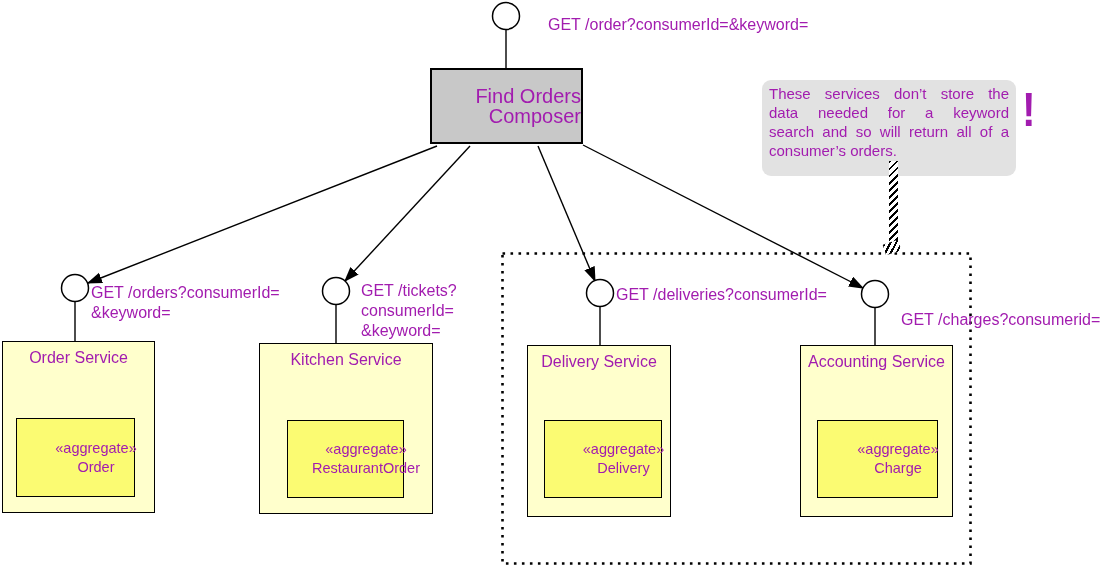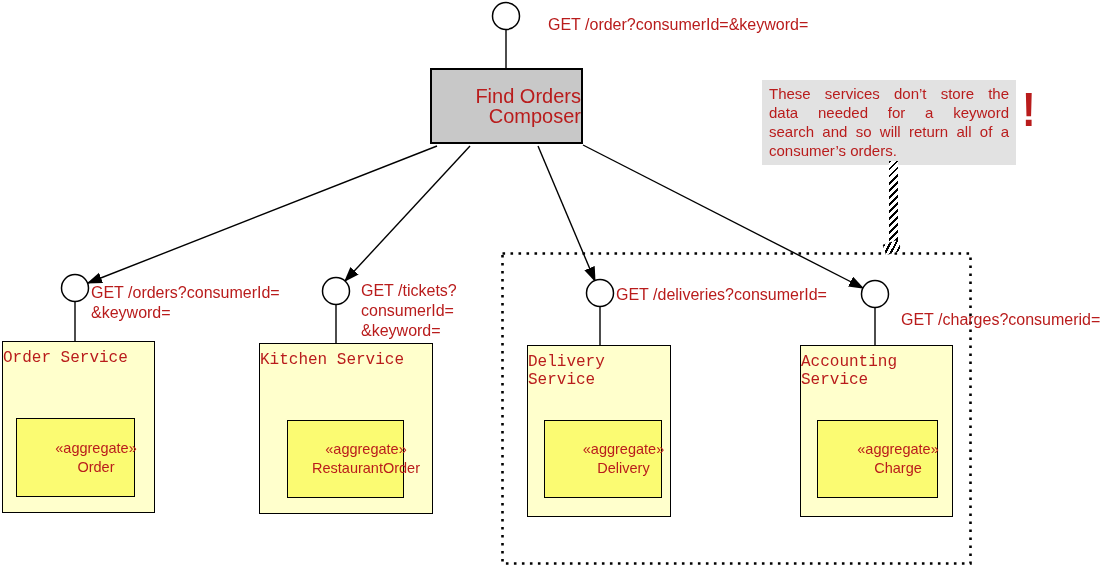--- a/index.html
+++ b/index.html
@@ -1,50 +1,50 @@
 <!DOCTYPE html>
 <html><head>
 <meta charset="utf-8">
 <style>
   html,body {margin:0; padding:0; background:#ffffff;}
   #canvas {
     position:relative; width:1107px; height:569px;
-    font-family:"Liberation Sans", sans-serif; color:#b91c1c;
+    font-family:"Liberation Sans", sans-serif; color:#a21caf;
     background:#fff; overflow:hidden;
   }
   .svg-layer {position:absolute; left:0; top:0; width:1107px; height:569px;}
 
   .label {position:absolute; font-size:16px; line-height:20px; white-space:nowrap;}
 
   .composer {
     position:absolute; left:430px; top:68px; width:153px; height:76px;
     background:#c8c8c8; border:2px solid #000; box-sizing:border-box;
     display:flex; align-items:center; justify-content:center;
     text-align:right; font-size:20px; line-height:20px;
   }
 
   .service {
     position:absolute; width:153px; height:172px;
     background:#ffffcc; border:1.5px solid #000; box-sizing:border-box;
   }
   .service-title {
     position:absolute; left:0; top:7px; width:100%;
-    font-size:16px;font-family:Liberation Mono, monospace;
+    text-align:center; font-size:16px;
   }
   .aggregate {
     position:absolute; background:#fbfb72; border:1.5px solid #000;
     box-sizing:border-box; display:flex; flex-direction:column;
     align-items:center; justify-content:center;
     font-size:14.5px; line-height:19px; text-align:center;padding-left:41px;
   }
 
   .note {
     position:absolute; left:762px; top:80px; width:254px;
-    background:#e2e2e2; box-sizing:border-box; padding:4px 7px 5px 7px;
-    font-size:15px; line-height:19px;
+    background:#e2e2e2; box-sizing:border-box; padding:4px 7px 16px 7px;
+    font-size:15px; line-height:19px;border-radius:9px;
   }
   .note .jline {text-align:justify; text-align-last:justify;}
   .note .lline {text-align:left;}
 
   .bang {
     position:absolute; left:1022px; top:86px;
     font-size:48px; font-weight:bold; line-height:48px;
     transform:scaleX(0.85); transform-origin:left top;
   }
 

